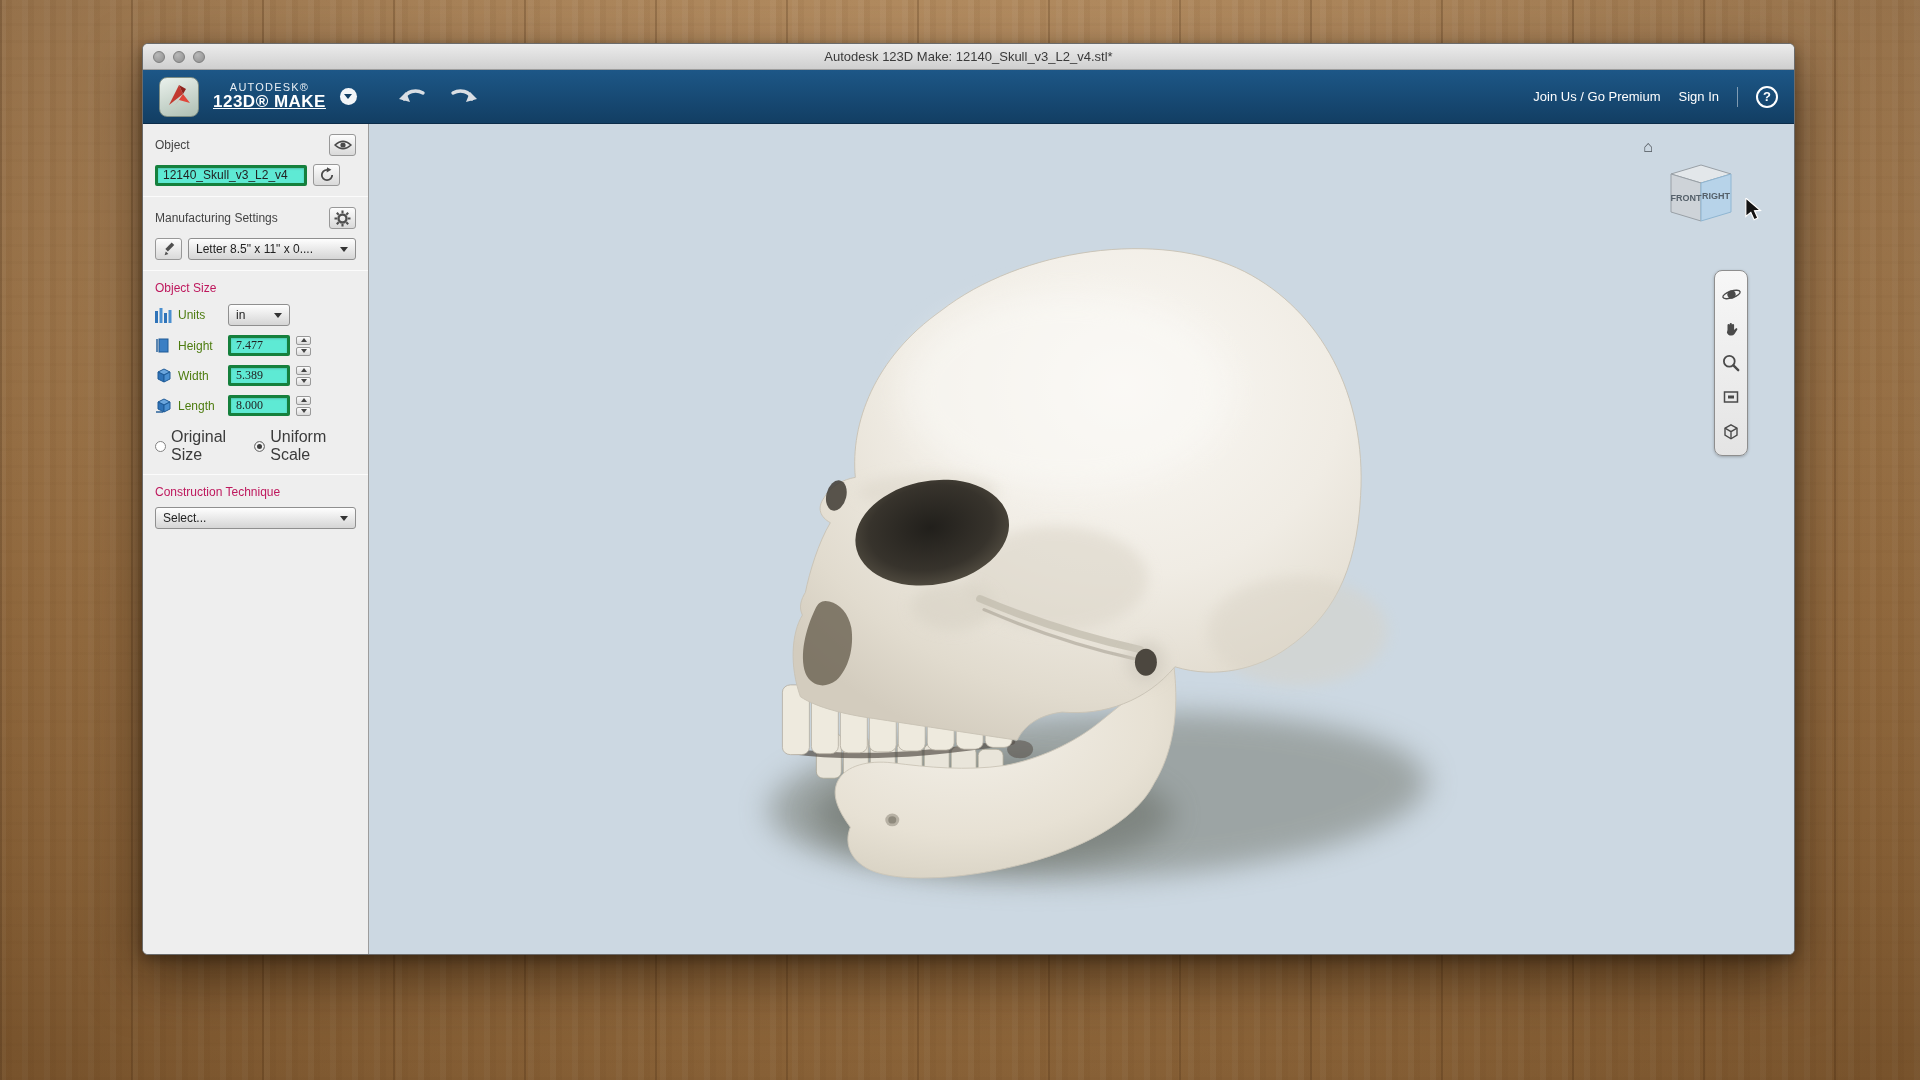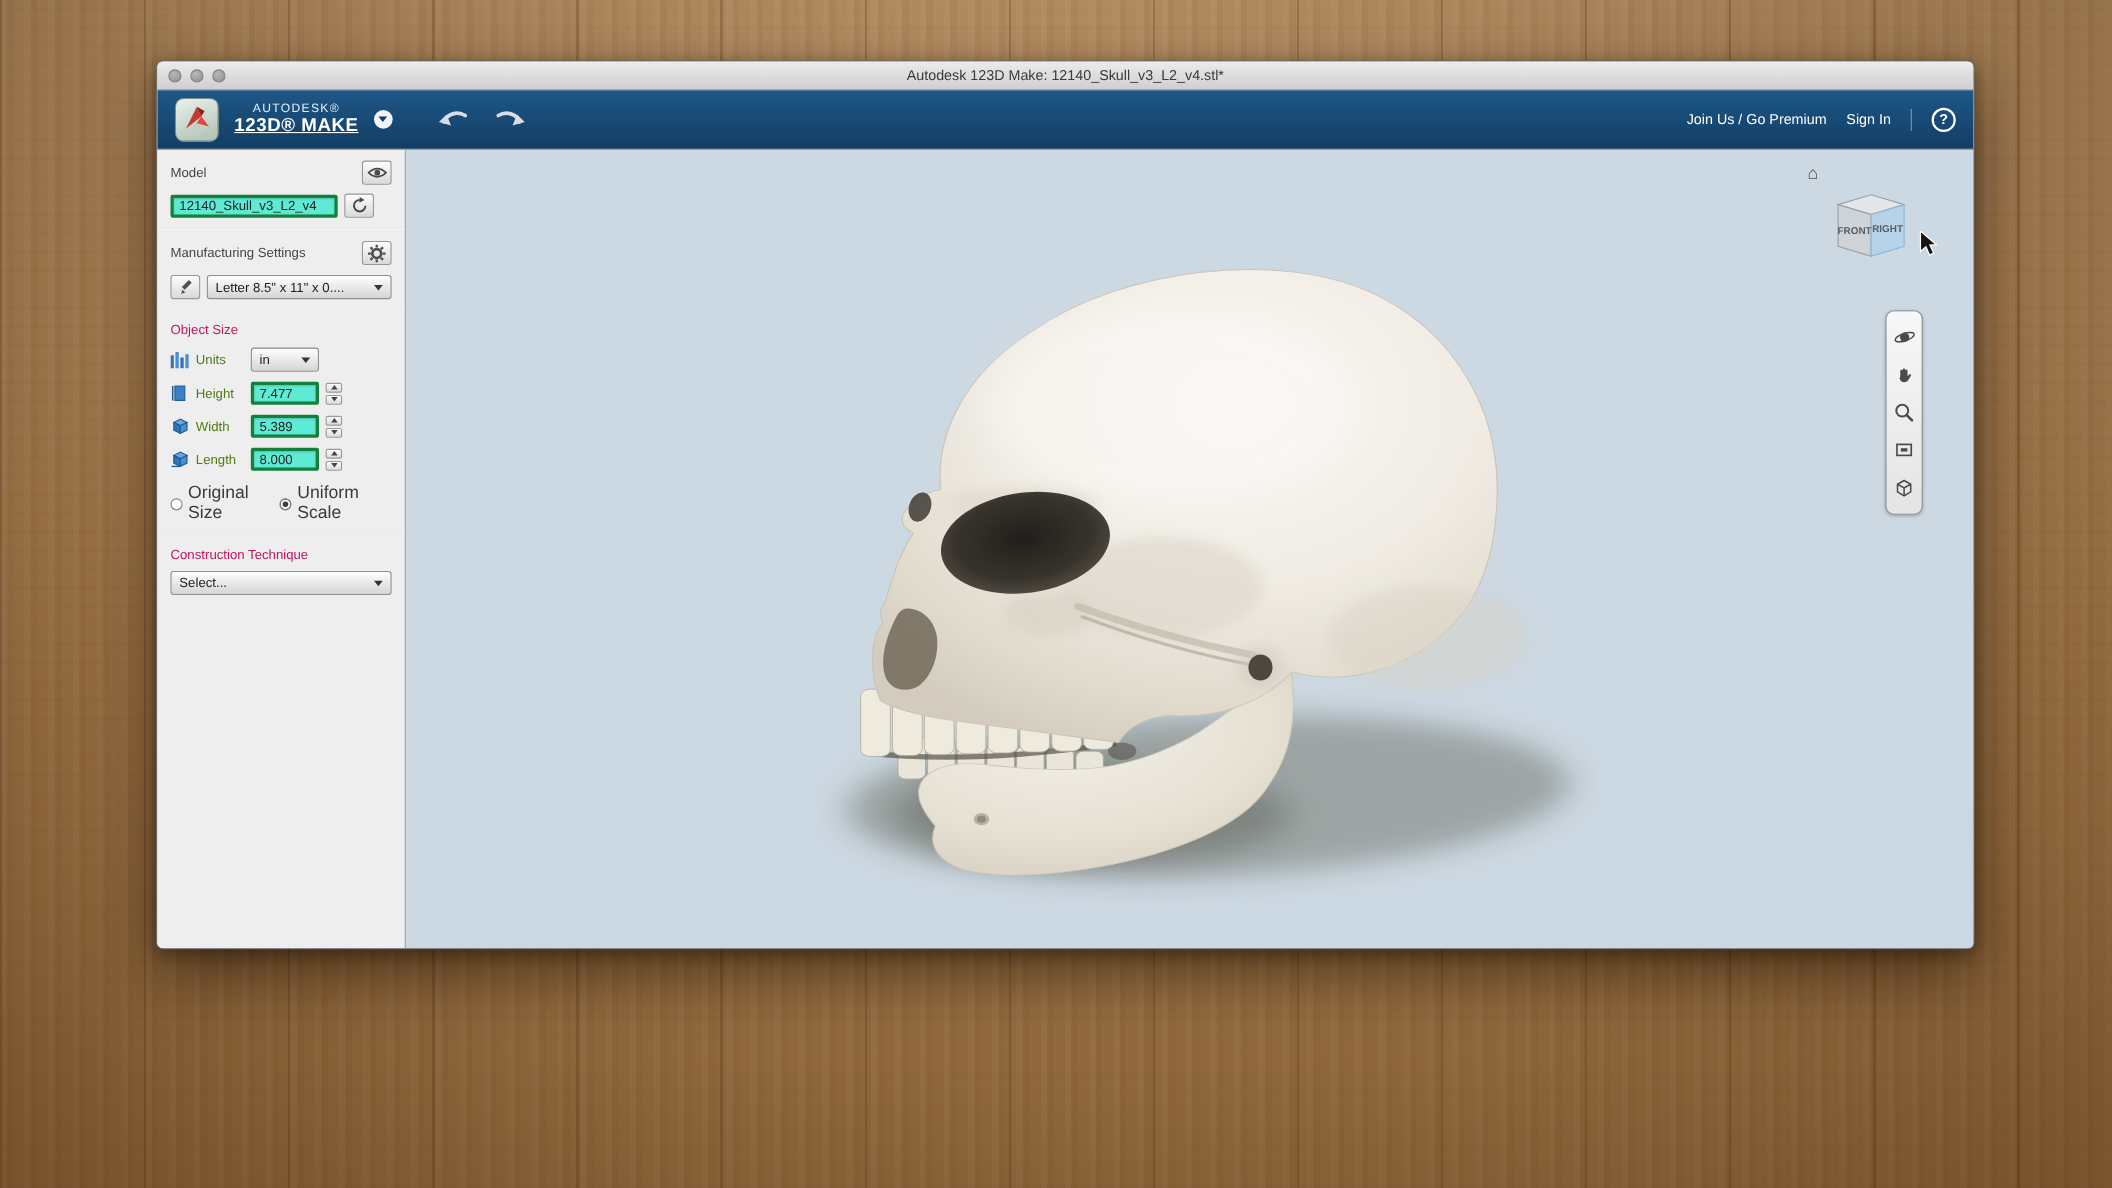--- a/index.html
+++ b/index.html
@@ -11,26 +11,25 @@
     background:
       radial-gradient(ellipse at 50% 38%, rgba(255,236,205,0.10), rgba(48,26,8,0.40) 97%),
       repeating-linear-gradient(90deg, rgba(80,48,18,0.28) 0 2px, transparent 2px 131px),
       repeating-linear-gradient(90deg, rgba(255,255,255,0.05) 0 6px, rgba(116,72,28,0.08) 6px 12px, transparent 12px 22px),
       repeating-linear-gradient(0deg, rgba(110,70,30,0.04) 0 3px, transparent 3px 17px),
       linear-gradient(180deg, #c99d6b, #b5854f 55%, #a87944);
   }
 
   
   .window {
-    position:absolute; left:142px; top:43px; width:1653px; height:808px;
+    position:absolute; left:142px; top:43px; width:1653px; height:912px;
     border:1px solid #6b6b6b; border-radius:6px; overflow:hidden;
     display:flex; flex-direction:column;
     box-shadow:0 22px 55px rgba(25,12,2,0.55), 0 4px 14px rgba(0,0,0,0.35);
     background:#eee;
-    margin-top:12px;
   }
 
   .titlebar {
     height:26px; flex:0 0 26px; position:relative;
     background:linear-gradient(#ececec,#cfcfcf); border-bottom:1px solid #9d9d9d;
     display:flex; align-items:center; padding:0 10px;
   }
   .traffic { display:flex; gap:8px; }
   .tl-dot { width:12px; height:12px; border-radius:50%;
     background:radial-gradient(circle at 35% 30%, #b8b8b8, #8f8f8f); border:1px solid #7e7e7e; }
@@ -101,21 +100,21 @@
     height:22px; border:1px solid #8f8f8f; border-radius:3px;
     background:linear-gradient(#fefefe,#d5d5d5);
     display:flex; align-items:center; padding:0 7px; cursor:pointer; gap:6px;
     font-size:12px; color:#222; min-width:0;
   }
   .dropdown .dd-text { overflow:hidden; white-space:nowrap; text-overflow:ellipsis; }
   .caret { width:0; height:0; border-left:4.5px solid transparent; border-right:4.5px solid transparent; border-top:5.5px solid #333; margin-left:auto; flex:0 0 auto; }
 
   .os-row { display:flex; align-items:center; gap:6px; margin:9px 0; }
   .os-label { width:44px; font-size:12px; color:#4d7c0f; }
-  .os-input { width:62px; }
+  .os-input { width:62px;font-family:Liberation Serif, serif; }
   .mini-icon { width:17px; height:15px; flex:0 0 auto; }
   .stepper { display:flex; flex-direction:column; gap:2px; }
   .step-btn {
     width:15px; height:9px; border:1px solid #999; border-radius:2px;
     background:linear-gradient(#fcfcfc,#dadada); display:flex; align-items:center; justify-content:center; cursor:pointer;
   }
   .tri-up { width:0;height:0;border-left:3.5px solid transparent;border-right:3.5px solid transparent;border-bottom:4px solid #444; }
   .tri-dn { width:0;height:0;border-left:3.5px solid transparent;border-right:3.5px solid transparent;border-top:4px solid #444; }
 
   .radio-row { display:flex; align-items:center; gap:5px; margin-top:12px; font-size:16px; }
@@ -197,21 +196,21 @@
         <span class="help-circle">?</span>
       </div>
     </div>
 
     <div class="content">
 
       <aside class="sidebar">
 
         <div class="sb-section">
           <div class="sb-row between">
-            <span class="sb-label">Model</span>
+            <span class="sb-label">Object</span>
             <span class="icon-btn">
               <svg width="18" height="12" viewBox="0 0 18 12">
                 <path d="M1,6 Q9,-1.5 17,6 Q9,13.5 1,6 Z" fill="none" stroke="#4a4a4a" stroke-width="1.5"></path>
                 <circle cx="9" cy="6" r="2.6" fill="#4a4a4a"></circle>
               </svg>
             </span>
           </div>
           <div class="sb-row" style="margin-top:8px;">
             <input class="txt-input model-input" value="12140_Skull_v3_L2_v4" style="">
             <span class="icon-btn">

